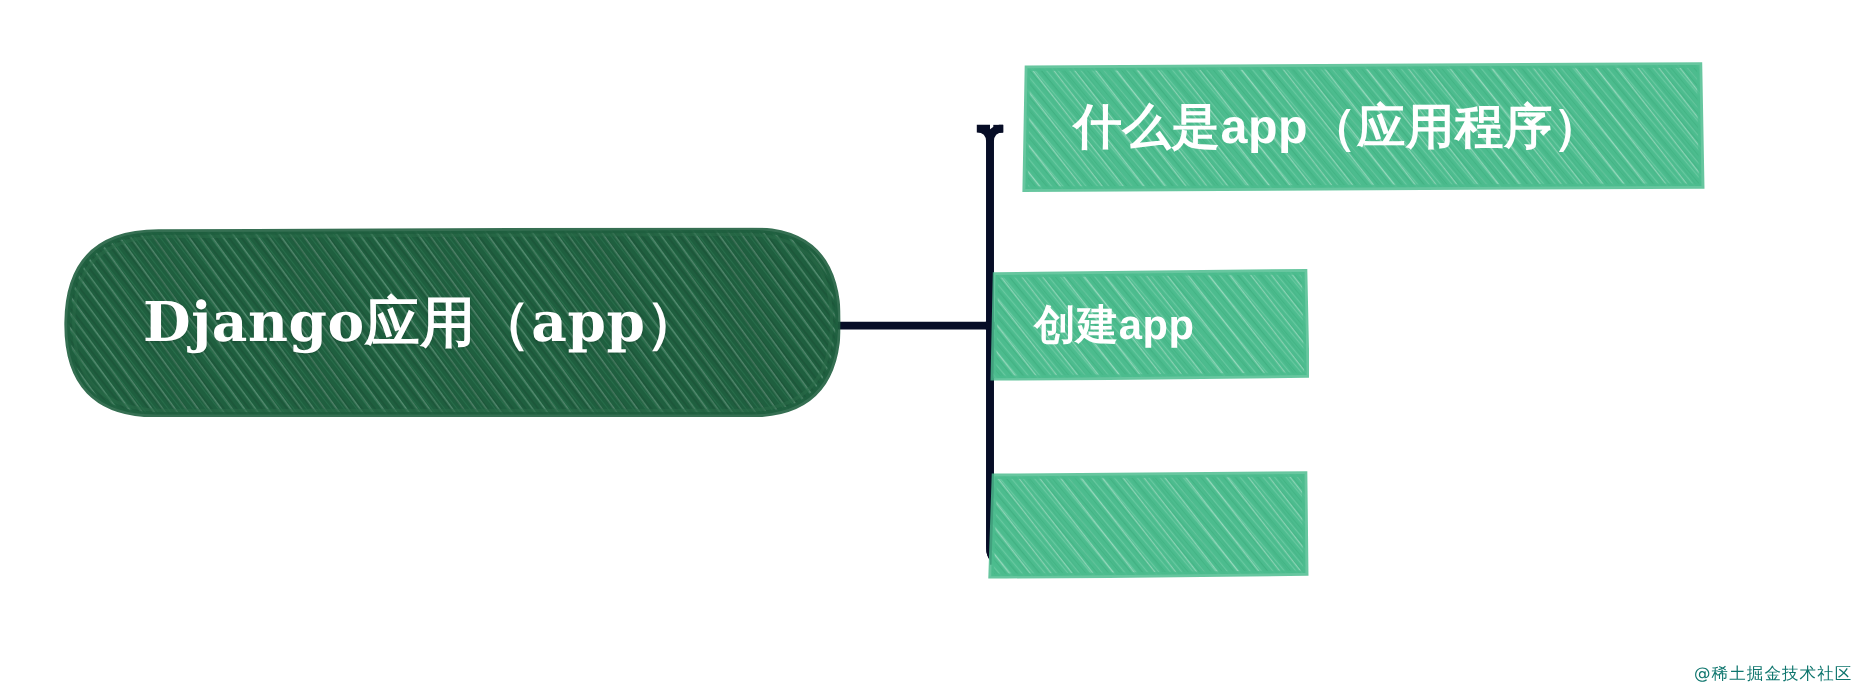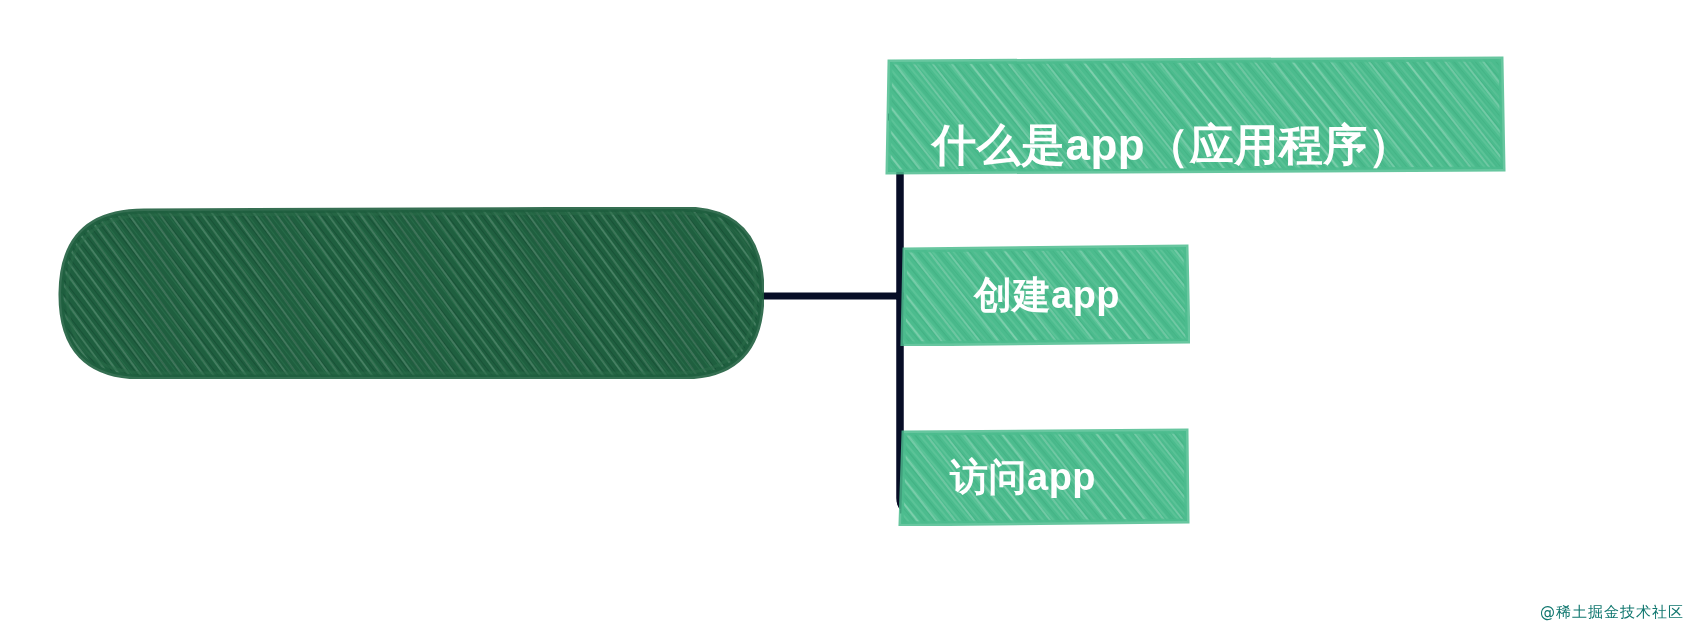--- a/index.html
+++ b/index.html
@@ -62,44 +62,43 @@
   #node-root .node-label {
     font-family: "DejaVu Serif", "Liberation Serif", serif;
     font-weight: bold;
     font-size: 50px;
     margin-left: 72px;
     text-shadow: 0 1px 2px rgba(0,0,0,0.18);
   }
 
   
   #node-child-0 {
-    left: 884px;
+    left: 928px;
     top: 55px;
     width: 622px;
     height: 120px;
-    align-items: flex-end;
   }
   #node-child-0 .node-label {
     font-family: "Liberation Sans", "DejaVu Sans", sans-serif;
     font-weight: bold;
     font-size: 44px;
     margin-left: 48px;
   }
 
   #node-child-1 {
     left: 900px;
     top: 244px;
     width: 290px;
     height: 102px;
   }
   #node-child-1 .node-label {
     font-family: "Liberation Sans", "DejaVu Sans", sans-serif;
     font-weight: bold;
     font-size: 38px;
-    margin-left: 74px;
+    margin-left: 40px;
   }
 
   #node-child-2 {
     left: 898px;
     top: 428px;
     width: 292px;
     height: 98px;
   }
   #node-child-2 .node-label {
     font-family: "Liberation Sans", "DejaVu Sans", sans-serif;
@@ -157,20 +156,21 @@
         </pattern>
       </defs>
       <g clip-path="url(#clip-root)">
         <rect x="0" y="0" width="706" height="172" fill="url(#hatch-root)"></rect>
         <rect x="0" y="0" width="706" height="172" fill="url(#hatch-root-2)"></rect>
       </g>
 
       <path d="M 86 4 L 626 2 Q 704 2 704 86 Q 704 170 624 170 L 84 170 Q 2 170 3 86 Q 4 4 86 4 Z" fill="none" stroke="#1f5f3f" stroke-width="5" opacity="0.9"></path>
       <path d="M 90 8 L 620 6 Q 698 7 698 86 Q 698 165 620 166 L 88 166 Q 9 165 9 86 Q 9 9 90 8 Z" fill="none" stroke="#2a6b49" stroke-width="3" opacity="0.55"></path>
     </svg>
+    <span class="node-label">Django应用（app）</span>
   </div>
 
   <div class="node" id="node-child-0">
     <svg class="node-sketch" viewBox="0 0 622 120" preserveAspectRatio="none" xmlns="http://www.w3.org/2000/svg">
       <defs>
         <clipPath id="clip-c0">
           <path d="M 6 7 L 617 4 L 619 114 L 4 117 Z"></path>
         </clipPath>
         <pattern id="hatch-c0" width="8" height="8" patternUnits="userSpaceOnUse" patternTransform="rotate(-40)">
           <rect width="8" height="8" fill="#4cbc8e"></rect>
@@ -231,18 +231,17 @@
           <line x1="3" y1="0" x2="3" y2="15" stroke="#d8f0e4" stroke-width="1.2" opacity="0.45"></line>
           <line x1="9" y1="0" x2="9" y2="15" stroke="#2f9e71" stroke-width="0.8" opacity="0.3"></line>
         </pattern>
       </defs>
       <g clip-path="url(#clip-c2)">
         <rect x="0" y="0" width="292" height="98" fill="url(#hatch-c2)"></rect>
         <rect x="0" y="0" width="292" height="98" fill="url(#hatch-c2-2)"></rect>
       </g>
       <path d="M 6 5 L 288 3 L 289 93 L 3 96 Z" fill="none" stroke="#4cbc8e" stroke-width="5" opacity="0.85"></path>
     </svg>
-    <span class="node-label">访问app</span>
   </div>
 
   <div id="watermark">@稀土掘金技术社区</div>
 
 </div>
 
 </body></html>

